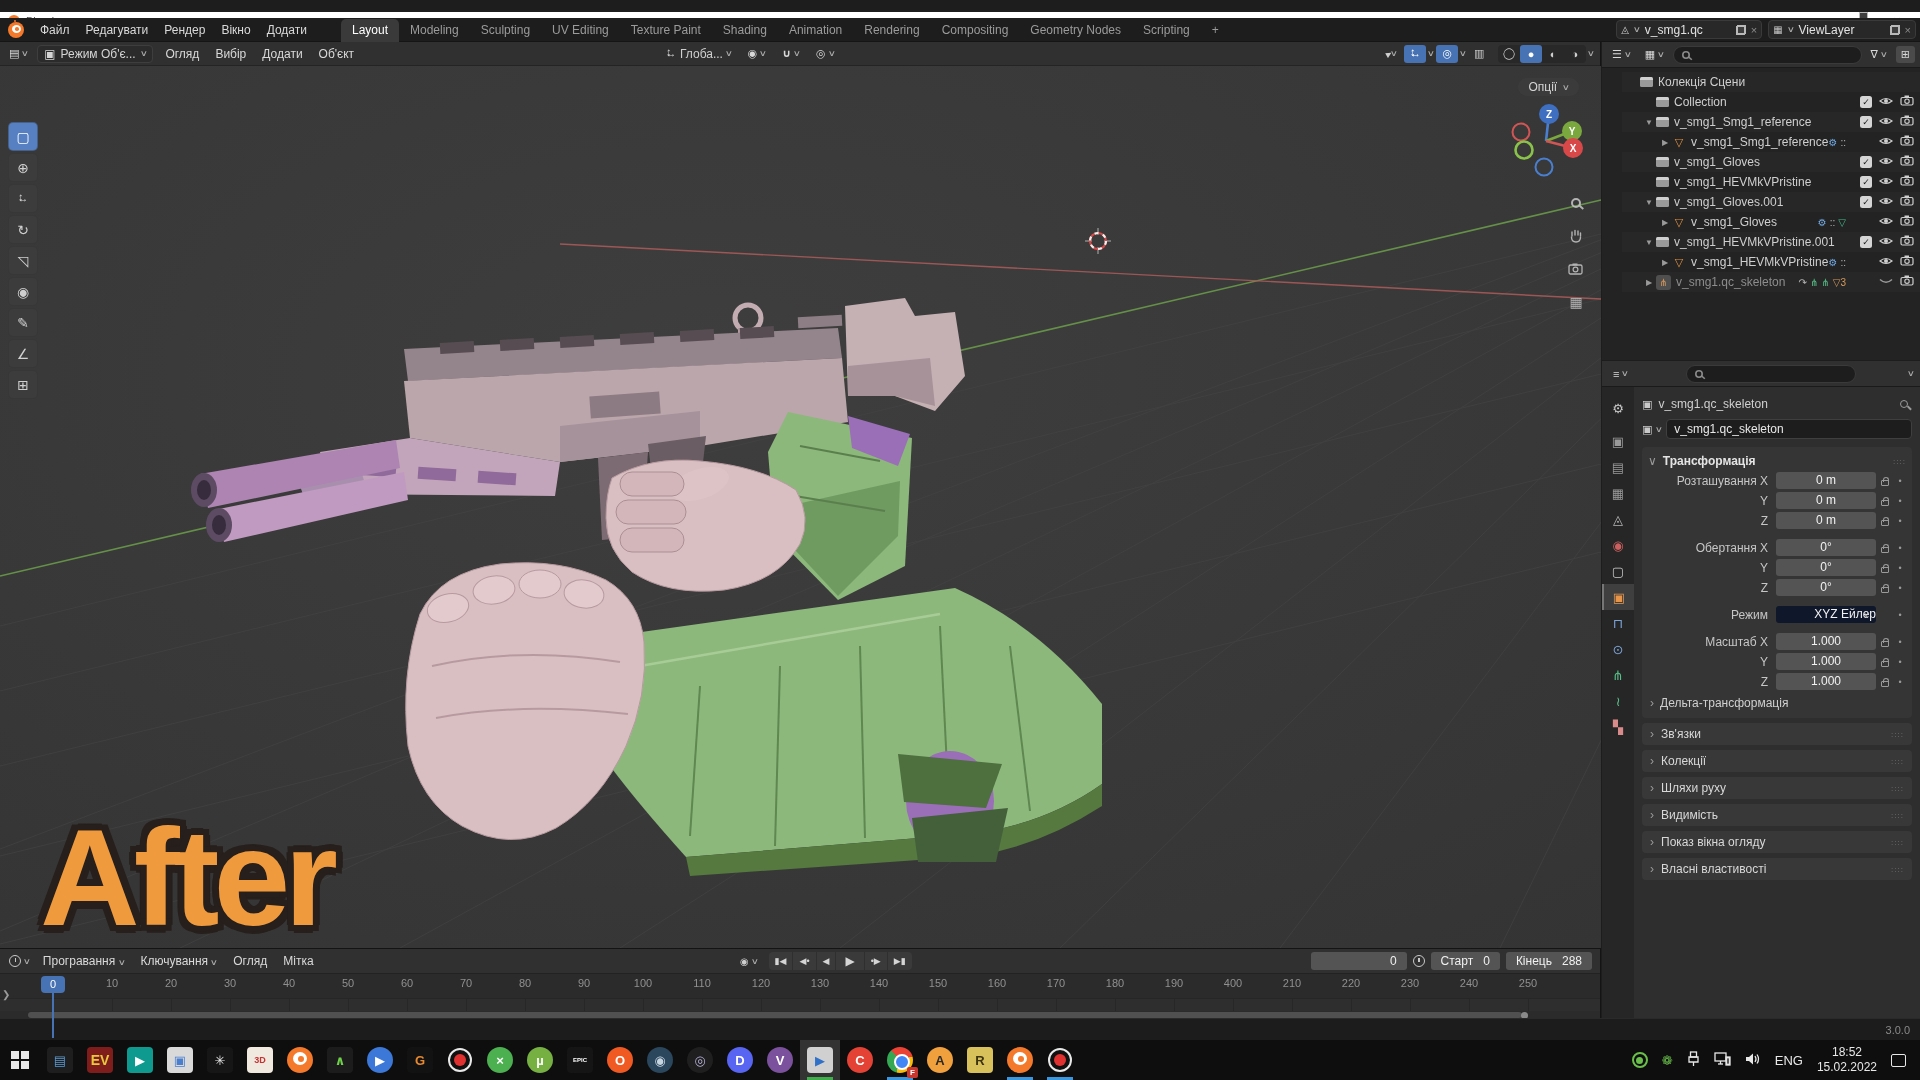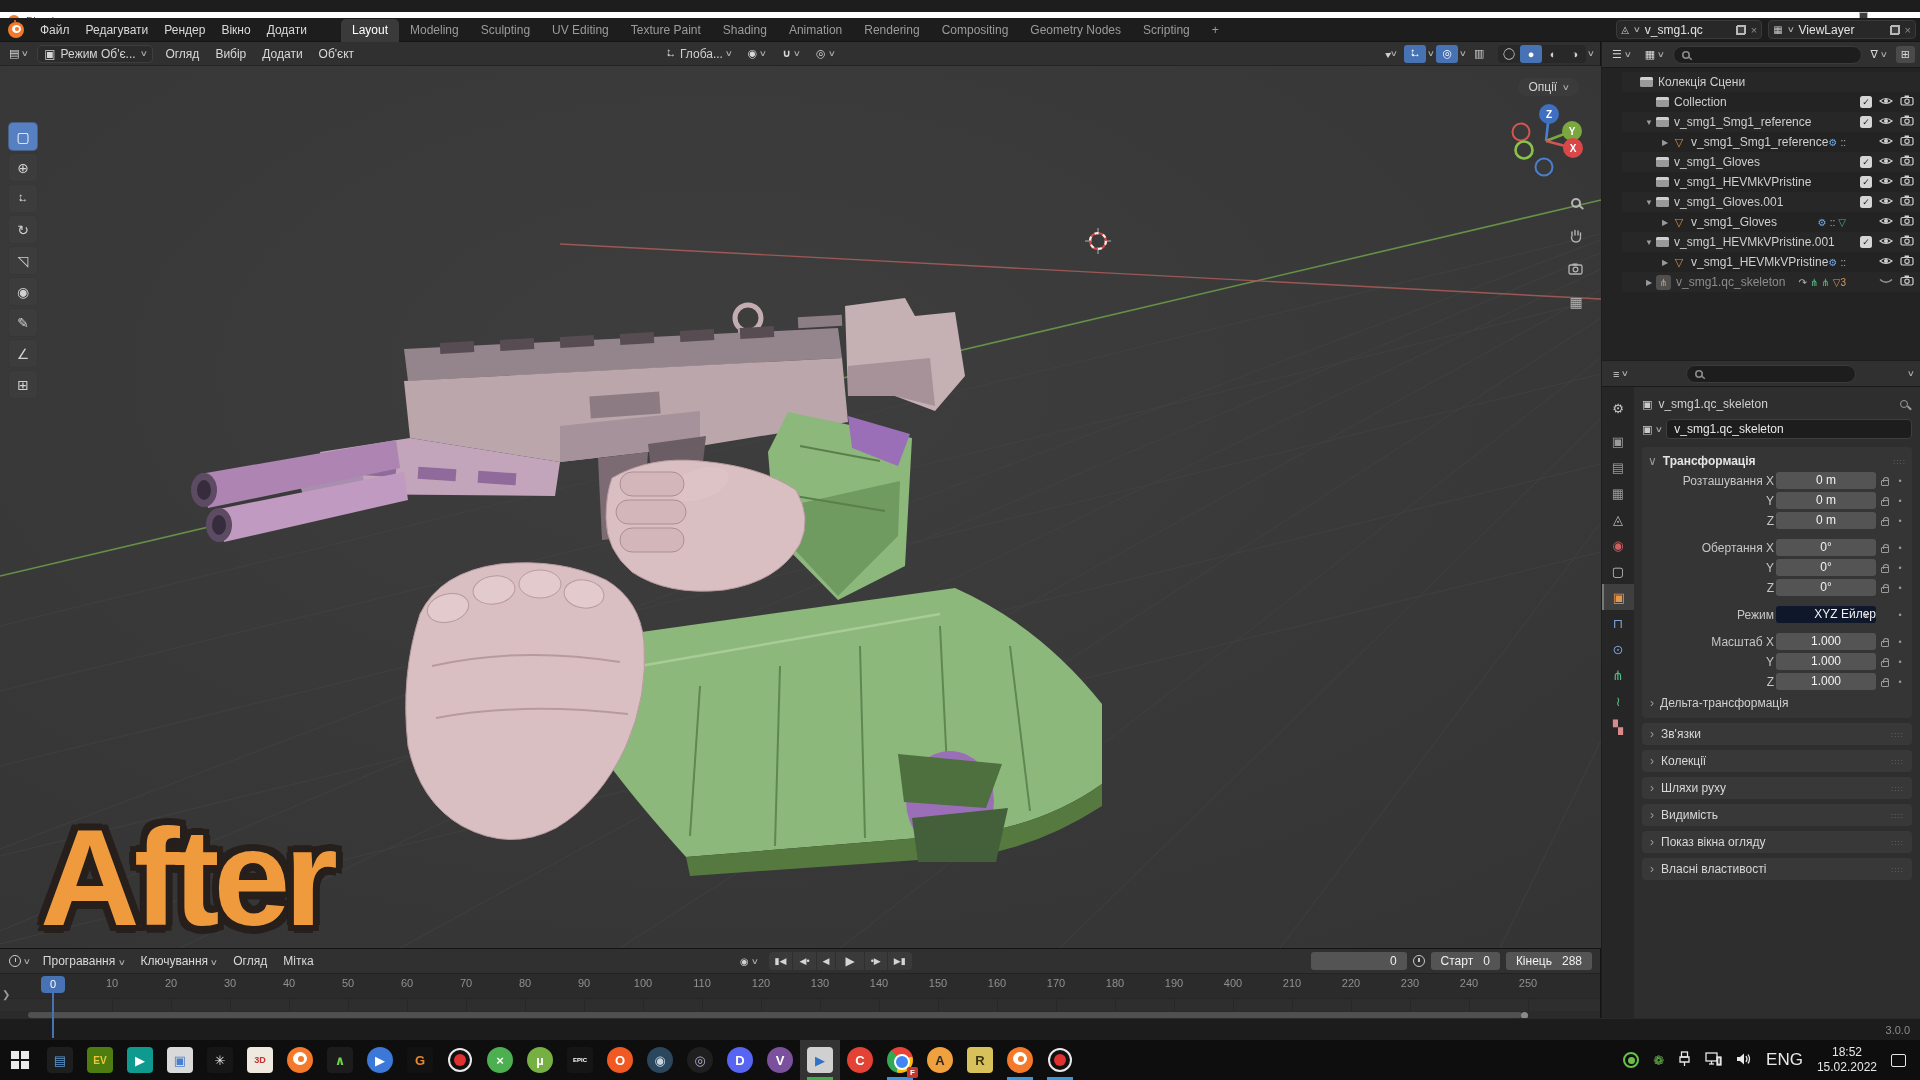--- a/index.html
+++ b/index.html
@@ -96,21 +96,21 @@
   .pt-gap { height:7px; }
   .crumb { display:flex; align-items:center; gap:6px; height:22px; color:#d0d0d0; }
   .pin { width:8px; height:8px; border:1.5px solid #9a9a9a; border-radius:50%; position:relative; margin-left:auto; margin-right:4px; }
   .pin::after { content:''; position:absolute; left:6px; top:6px; width:5px; height:1.5px; background:#9a9a9a; transform:rotate(45deg); }
   .name-row { display:flex; align-items:center; gap:4px; margin:4px 0 8px; }
   .name-field { flex:1; height:20px; background:#1d1d1d; border:1px solid #3f3f3f; border-radius:4px; display:flex; align-items:center; padding:0 7px; color:#e8e8e8; }
   .panel { background:#353535; border-radius:4px; padding:4px 6px 8px; }
   .panel-h { display:flex; align-items:center; gap:6px; color:#e4e4e4; height:20px; }
   .dots { margin-left:auto; color:#767676; font-size:8px; letter-spacing:1px; }
   .tr-row { display:flex; align-items:center; height:19px; margin-bottom:1px; }
-  .tr-row .lab { width:128px; text-align:right; padding-right:2px; color:#c6c6c6; white-space:nowrap; flex:none; }
+  .tr-row .lab { width:128px; text-align:right; padding-right:8px; color:#c6c6c6; white-space:nowrap; flex:none; }
   .tr-row .val { flex:1; height:17px; background:#545454; border-radius:3px; color:#f2f2f2; text-align:center; line-height:17px; }
   .tr-row .val.drop { background:#0f172a; text-align:right; padding-left:8px; position:relative; }
   .tr-row .val.drop::after { content:'∨'; position:absolute; right:7px; top:0; font-size:8px; color:#bbb; }
   .tr-row .lockc { width:18px; display:flex; justify-content:center; flex:none; }
   .lock { width:8px; height:6px; border:1px solid #9a9a9a; border-radius:1px; position:relative; margin-top:4px; }
   .lock::before { content:''; position:absolute; left:1px; top:-4px; width:4px; height:4px; border:1px solid #9a9a9a; border-bottom:none; border-radius:3px 3px 0 0; }
   .tr-row .dot { width:12px; text-align:center; color:#9a9a9a; font-size:9px; flex:none; }
   .gap6 { height:7px; }
   .subsec { color:#cfcfcf; padding:4px 2px 0; display:flex; gap:6px; align-items:center; }
   .sect { height:22px; background:#383838; border-radius:4px; margin-top:5px; display:flex; align-items:center; gap:7px; padding:0 8px; color:#d8d8d8; }
@@ -983,21 +983,21 @@
             <b></b>
             <b></b>
             <b></b>
             <b></b>
           </span>
         </div>
         <div class="task-item">
           <span class="ti-tile" style="background: rgb(30, 30, 30); color: rgb(91, 155, 213); font-size: 13px;">▤</span>
         </div>
         <div class="task-item">
-          <span class="ti-tile" style="background: #4d7c0f; color: rgb(232, 200, 60); font-size: 10px;">EV</span>
+          <span class="ti-tile" style="background: #7f1d1d; color: rgb(232, 200, 60); font-size: 14px;">EV</span>
         </div>
         <div class="task-item">
           <span class="ti-tile" style="background: rgb(14, 154, 143); color: rgb(255, 255, 255); font-size: 13px;">▶</span>
         </div>
         <div class="task-item">
           <span class="ti-tile" style="background: rgb(217, 217, 217); color: rgb(74, 127, 208); font-size: 13px;">▣</span>
         </div>
         <div class="task-item">
           <span class="ti-tile" style="background: rgb(22, 22, 22); color: rgb(232, 232, 232); font-size: 13px;">✳</span>
         </div>
@@ -1095,21 +1095,21 @@
               <path d="M6.5,9 L6.5,12"></path>
               <rect x="12" y="5" width="4" height="8" fill="#0e0e0e"></rect>
               <rect x="12.7" y="5.7" width="2.6" height="6.6"></rect>
             </g>
           </svg></span>
       <span>
         <svg width="16" height="14" viewBox="0 0 16 14">
             <polygon points="1,5 4,5 8,1.5 8,12.5 4,9 1,9" fill="#e8e8e8"></polygon>
             <path d="M10,4 Q12,7 10,10 M12,2.5 Q15,7 12,11.5" stroke="#e8e8e8" stroke-width="1.3" fill="none"></path>
           </svg></span>
-      <span style="font-size:17px;">ENG</span>
+      <span style="font-size:13px;">ENG</span>
       <span id="clock">
         <div>18:52</div>
         <div>15.02.2022</div>
       </span>
       <span class="notif"></span>
     </div>
   </div>
 </div>
 
 </body></html>

